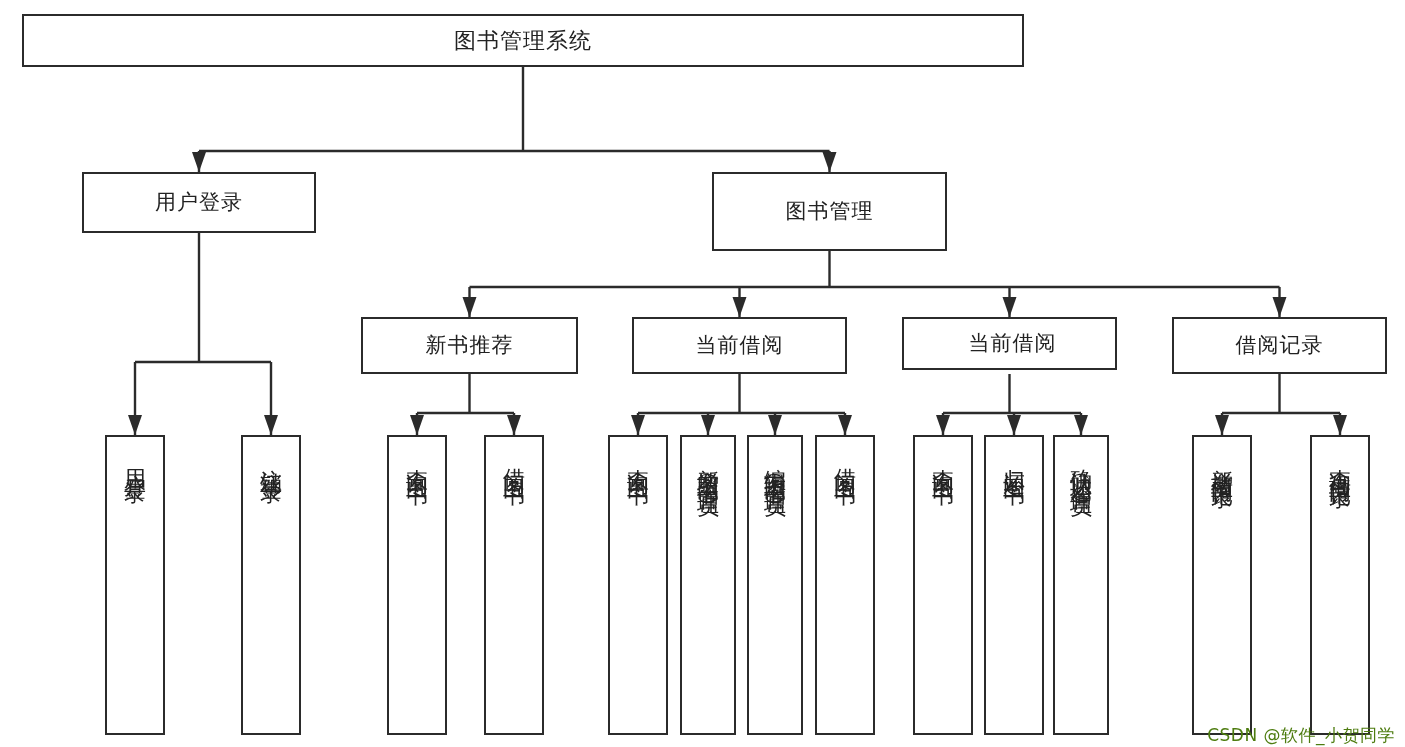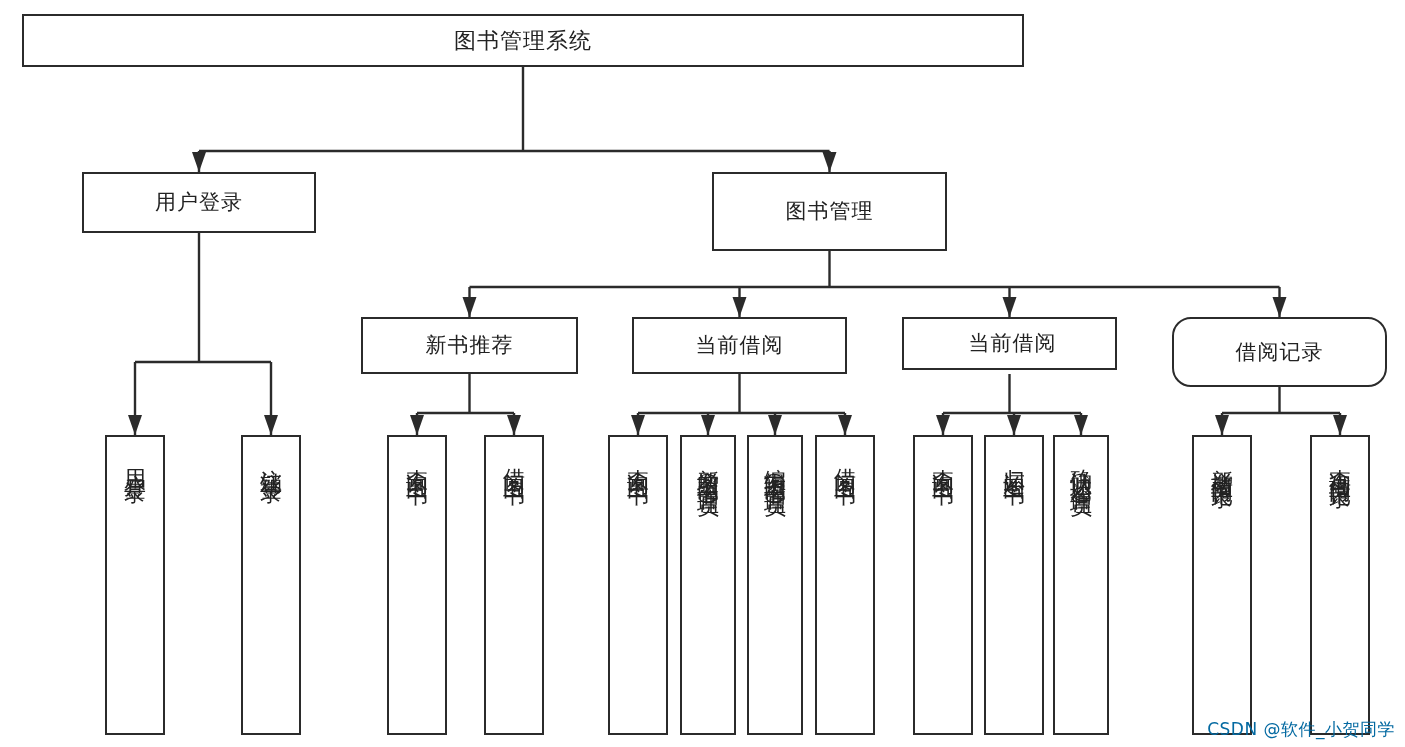--- a/index.html
+++ b/index.html
@@ -60,23 +60,23 @@
     letter-spacing: 5px;
     line-height: 1;
     white-space: nowrap;
   }
   .node.vertical.tall .node-label {
     letter-spacing: 4px;
   }
   .watermark {
     position: absolute;
     right: 10px;
-    bottom: 6px;
+    bottom: 0;
     font-size: 17px;
-    color: #0369a1;
+    color: #4d7c0f;
     letter-spacing: 0.5px;
     white-space: nowrap;
   }
 </style>
 </head>
 <body>
 
 <div id="diagram-root">
   <svg class="connectors" id="connector-layer" viewBox="0 0 1405 747">
       <line x1="523" y1="67" x2="523" y2="151" stroke="#2b2b2b" stroke-width="2.4"></line>
@@ -144,21 +144,21 @@
       </div>
       <div class="node horizontal" style="left: 361px; top: 317px; width: 217px; height: 57px; justify-content: center;">
         <span class="node-label">新书推荐</span>
       </div>
       <div class="node horizontal" style="left: 632px; top: 317px; width: 215px; height: 57px;">
         <span class="node-label">当前借阅</span>
       </div>
       <div class="node horizontal" style="left: 902px; top: 317px; width: 215px; height: 53px; padding-left: 6px;">
         <span class="node-label">当前借阅</span>
       </div>
-      <div class="node horizontal" style="left: 1172px; top: 317px; width: 215px; height: 70px; border-radius: 19px;">
+      <div class="node horizontal" style="left: 1172px; top: 317px; width: 215px; height: 57px;">
         <span class="node-label">借阅记录</span>
       </div>
       <div class="node vertical" style="left: 105px; top: 435px; width: 60px; height: 300px;">
         <span class="node-label">用户登录</span>
       </div>
       <div class="node vertical" style="left: 241px; top: 435px; width: 60px; height: 300px;">
         <span class="node-label">注销登录</span>
       </div>
       <div class="node vertical" style="left: 387px; top: 435px; width: 60px; height: 300px;">
         <span class="node-label">查询图书</span>

